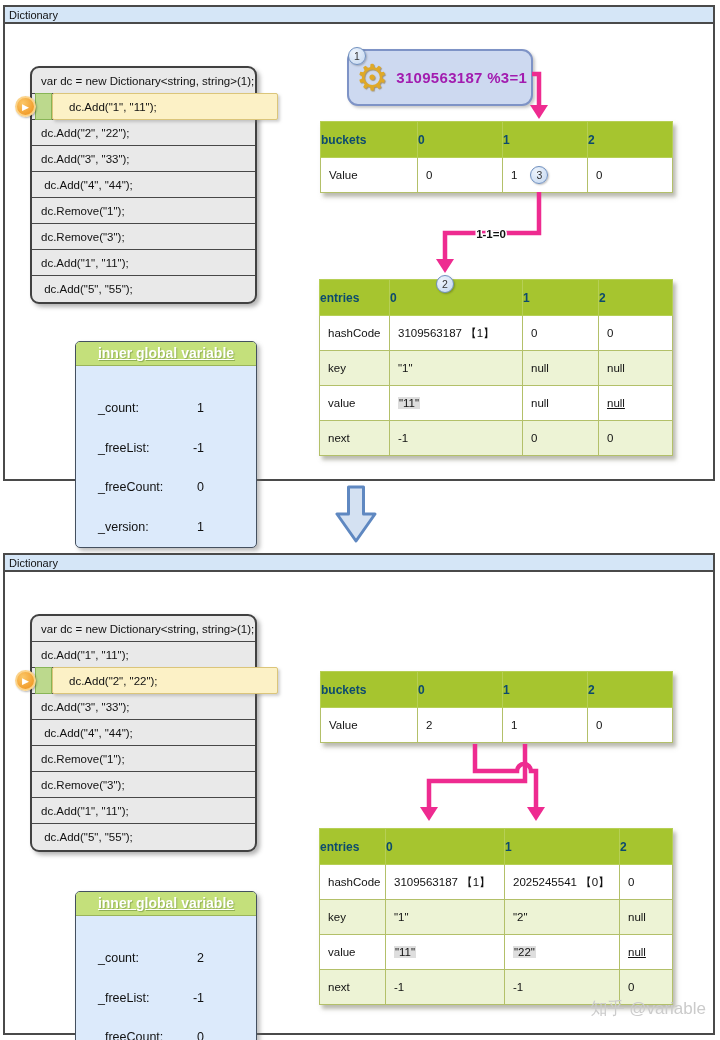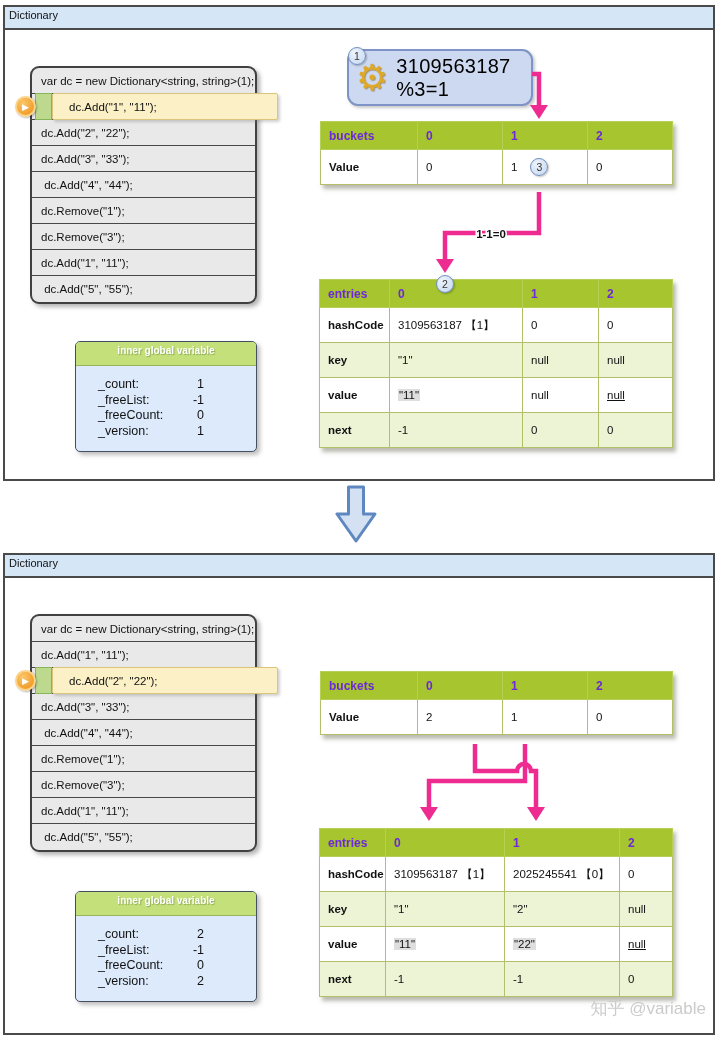--- a/index.html
+++ b/index.html
@@ -1,21 +1,21 @@
 <!DOCTYPE html>
 <html><head>
 <meta charset="utf-8">
 <style>
   * { margin:0; padding:0; box-sizing:border-box; }
   html,body { width:720px; height:1040px; background:#ffffff;
     font-family:"Liberation Sans", sans-serif; position:relative; overflow:hidden; }
 
   
   .panel { position:absolute; left:3px; width:712px; border:2px solid #4a4a4a; background:#fff; }
-  .titlebar { height:23px; background:#d5e6f7; border-bottom:2px solid #4a4a4a;
+  .titlebar { height:17px; background:#d5e6f7; border-bottom:2px solid #4a4a4a;
     font-size:11px; color:#111; padding:2px 2px 0 4px; }
   .panel-body { position:absolute; left:0; top:19px; right:0; bottom:0; }
 
   
   .codebox { position:absolute; width:227px; background:#e9e9e9; border:2px solid #414141;
     border-radius:9px; box-shadow:3px 3px 4px rgba(90,90,90,.45); }
   .code-row { position:relative; height:26px; border-bottom:1.5px solid #484848;
     display:flex; align-items:center; padding-left:9px; font-size:11.5px; color:#111; }
   .code-row:last-child { border-bottom:none; }
   .code-row span.codetext { white-space:pre; }
@@ -26,55 +26,55 @@
     display:flex; align-items:center; padding-left:16px; font-size:11.5px; white-space:pre;
     box-shadow:2px 2px 3px rgba(120,120,120,.35); }
   .play { position:absolute; left:-17px; top:2px; width:21px; height:21px; border-radius:50%;
     background:radial-gradient(circle at 35% 30%, #fbc768, #f29f2e 70%);
     border:2px solid #fbd38a; color:#fff; font-size:9px; z-index:4;
     display:flex; align-items:center; justify-content:center; box-shadow:1px 1px 2px rgba(0,0,0,.3); }
 
   
   table.gtable { position:absolute; border-collapse:collapse; table-layout:fixed;
     box-shadow:3px 4px 4px rgba(120,120,100,.5); background:#fff; border:1px solid #93a04a; }
-  table.gtable th { background:#a6c52f; color:#6d28d9; font-size:12px; font-weight:bold;
-    text-align:left; padding-left:8px; height:28px; border:1px solid #b6cf55; }
+  table.gtable th { background:#a6c52f; color:#0c4a6e; font-size:12px; font-weight:bold;
+    text-align:left; height:36px; border:1px solid #b6cf55; }
   table.gtable td { font-size:11.5px; color:#111; text-align:left; padding-left:8px;
     height:35px; border:1px solid #b3c069; background:#fff; }
-  table.gtable td.lbl { font-weight:bold; }
+  table.gtable td.lbl { font-weight:normal; }
   table.gtable tr.alt td { background:#edf3d5; }
   .cell-flex { display:flex; align-items:center; gap:13px; }
   .mk { background:#dedede; padding:0 1px; }
   .ul { text-decoration:underline; }
 
   
   .badge { width:18px; height:18px; border-radius:50%;
     background:radial-gradient(circle at 35% 30%, #eef4fc, #c3d7f0);
     border:1.5px solid #7090bf; color:#333; font-size:10.5px;
     display:flex; align-items:center; justify-content:center;
     box-shadow:1px 1px 2px rgba(0,0,0,.25); }
   .badge.abs { position:absolute; z-index:7; }
 
   
   .hashbox { position:absolute; left:342px; top:23px; width:186px; height:57px;
     background:#cdd9f0; border:2.5px solid #7e93c6; border-radius:11px; z-index:2;
     display:flex; align-items:center; padding-left:7px;
     box-shadow:2px 2px 3px rgba(100,100,100,.35); }
   .gear { font-size:36px; line-height:36px; color:#dfa928;
     text-shadow:1px 1px 1px rgba(120,80,0,.5); }
-  .hashtext { font-size:20px; font-weight:normal; color:#000000; margin-left:8px; letter-spacing:.3px; }
+  .hashtext { font-size:15px; font-weight:bold; color:#a21caf; margin-left:8px; letter-spacing:.3px; }
 
   
   .globals { position:absolute; width:182px; border:1.5px solid #44505f; border-radius:5px;
     overflow:hidden; box-shadow:3px 3px 4px rgba(110,110,110,.45); background:#dceafb; }
   .globals .ghead { height:24px; background:#c4e07b; border-bottom:1.5px solid #9ab45a;
-    color:#fff; font-size:10px; font-weight:bold; text-align:center; padding-top:3px;
-    text-shadow:1px 1px 1px rgba(110,140,60,.6); }
+    color:#fff; font-size:14px; font-weight:bold; text-align:center; padding-top:3px;
+    text-shadow:1px 1px 1px rgba(110,140,60,.6);text-decoration:underline; }
   .globals .gbody { padding:11px 0 12px 22px; font-size:12.5px; color:#111; }
-  .gvar { line-height:15.5px; }
+  .gvar { line-height:15.5px;margin-top:24px; }
   .gvar .gname { display:inline-block; width:78px; }
   .gvar .gval { display:inline-block; width:28px; text-align:right; }
 
   svg.overlay { position:absolute; left:0; top:0; pointer-events:none; z-index:5; }
   .watermark { position:absolute; right:14px; top:997px; font-size:17px; color:#cbcbcb; z-index:9; }
 </style>
 </head>
 <body>
 
 <div class="panel" id="p1" style="top:5px;height:476px;">

